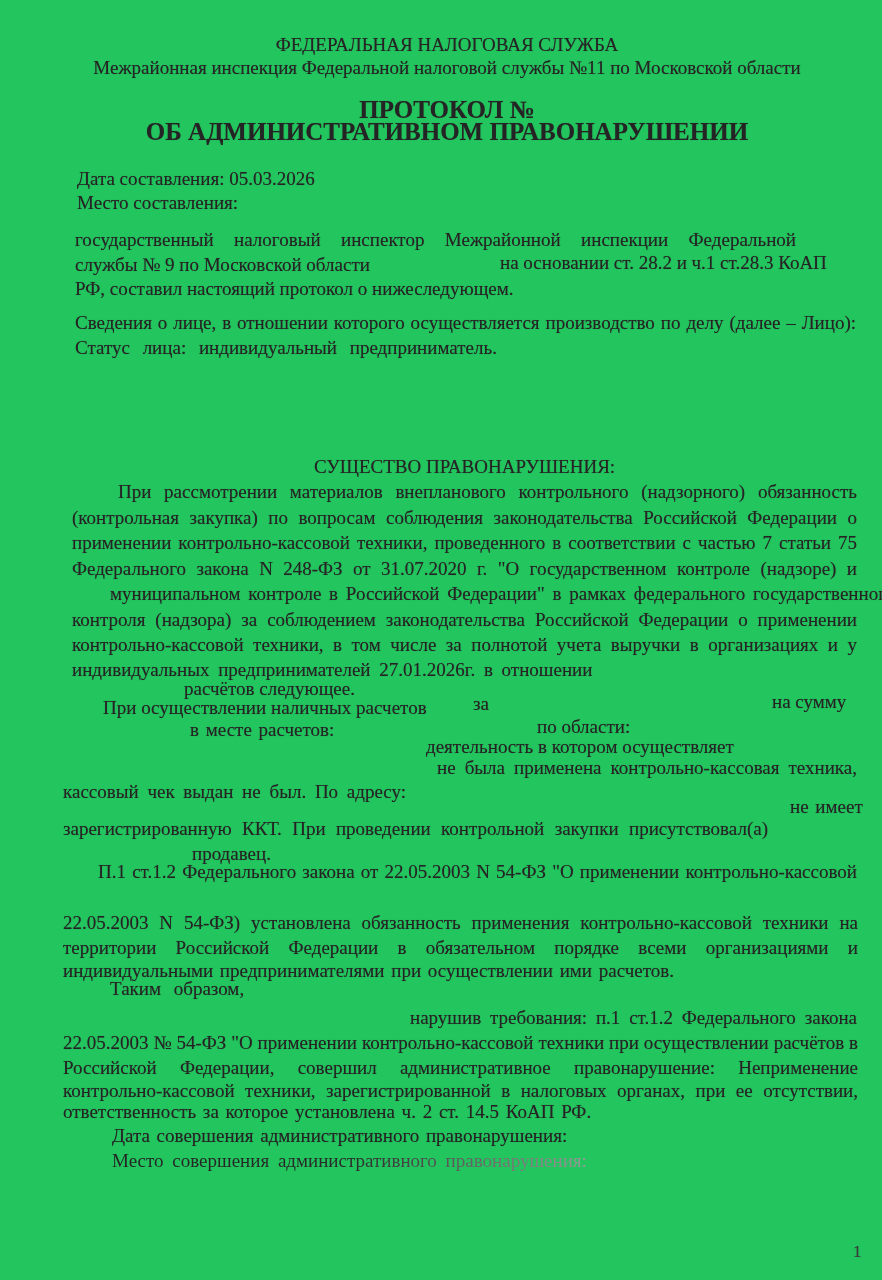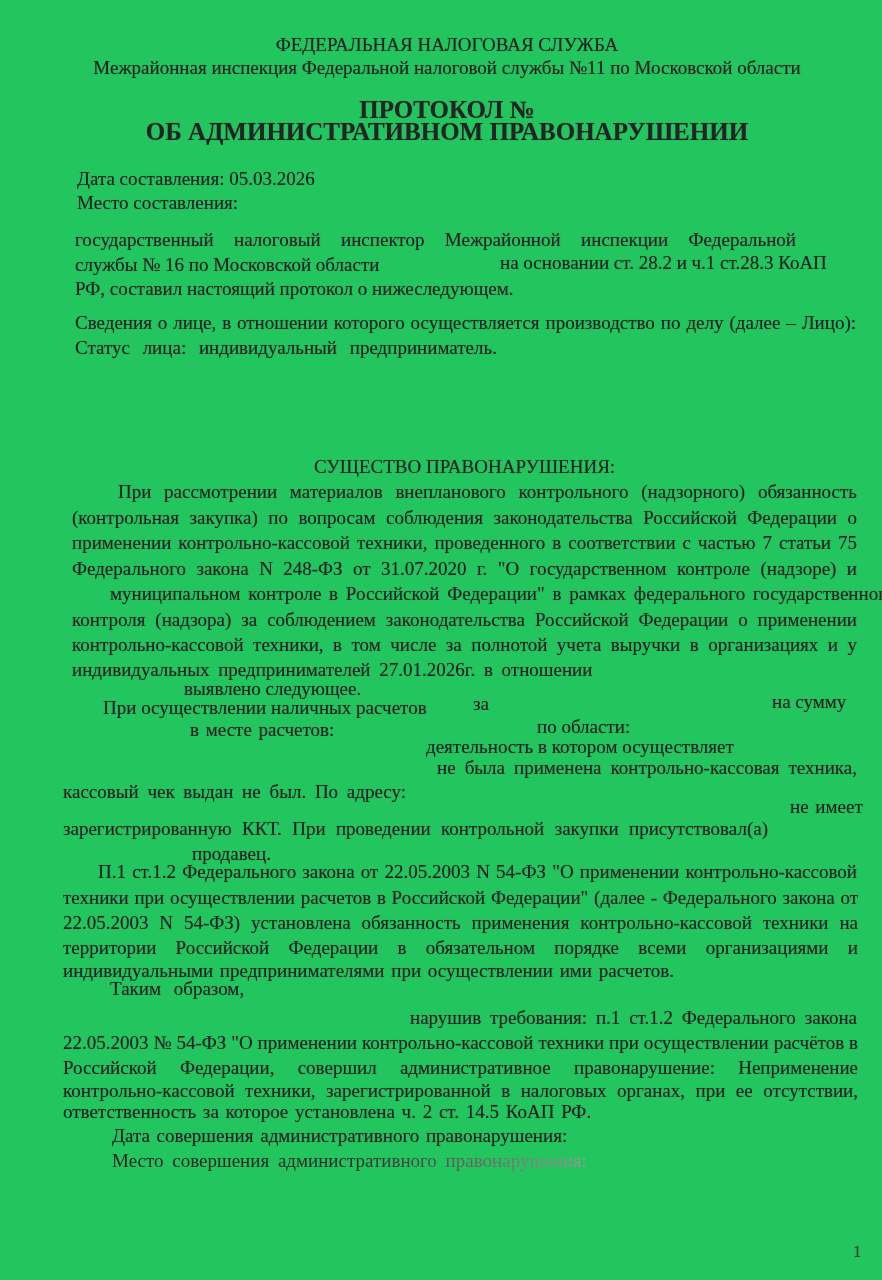--- a/index.html
+++ b/index.html
@@ -37,53 +37,52 @@
 
   <div class="ln ctr" style="left:12px;top:33px;width:870px;">ФЕДЕРАЛЬНАЯ НАЛОГОВАЯ СЛУЖБА</div>
   <div class="ln ctr" style="left:12px;top:56px;width:870px;">Межрайонная инспекция Федеральной налоговой службы №11 по Московской области</div>
   <div class="ln ctr b" style="left:12px;top:98px;width:870px;">ПРОТОКОЛ №</div>
   <div class="ln ctr b" style="left:12px;top:120px;width:870px;">ОБ АДМИНИСТРАТИВНОМ ПРАВОНАРУШЕНИИ</div>
 
   <div class="ln" style="left:77px;top:167px;">Дата составления: 05.03.2026</div>
   <div class="ln" style="left:77px;top:191px;">Место составления:</div>
 
   <div class="ln jl" style="left:75px;top:228px;width:721px;">государственный налоговый инспектор Межрайонной инспекции Федеральной налоговой</div>
-  <div class="ln" style="left:75px;top:253px;">службы № 16 по Московской области</div>
+  <div class="ln" style="left:75px;top:253px;">службы № 9 по Московской области</div>
   <div class="ln" style="left:500px;top:251px;">на основании ст. 28.2 и ч.1 ст.28.3 КоАП</div>
   <div class="ln" style="left:75px;top:277px;">РФ, составил настоящий протокол о нижеследующем.</div>
 
   <div class="ln jl" style="left:75px;top:311px;width:781px;">Сведения о лице, в отношении которого осуществляется производство по делу (далее – Лицо):</div>
   <div class="ln ws8" style="left:75px;top:336px;">Статус лица: индивидуальный предприниматель.</div>
 
   <div class="ln ctr" style="left:72px;top:455px;width:785px;">СУЩЕСТВО ПРАВОНАРУШЕНИЯ:</div>
 
   <div class="ln jl" style="left:118px;top:480px;width:739px;">При рассмотрении материалов внепланового контрольного (надзорного) обязанность</div>
   <div class="ln jl" style="left:72px;top:506px;width:785px;">(контрольная закупка) по вопросам соблюдения законодательства Российской Федерации о</div>
   <div class="ln jl" style="left:72px;top:531px;width:785px;">применении контрольно-кассовой техники, проведенного в соответствии с частью 7 статьи 75</div>
   <div class="ln jl" style="left:72px;top:557px;width:785px;">Федерального закона N 248-ФЗ от 31.07.2020 г. "О государственном контроле (надзоре) и</div>
   <div class="ln jl" style="left:72px;top:582px;width:785px;margin-left:38px;">муниципальном контроле в Российской Федерации" в рамках федерального государственного</div>
   <div class="ln jl" style="left:72px;top:608px;width:785px;">контроля (надзора) за соблюдением законодательства Российской Федерации о применении</div>
   <div class="ln jl" style="left:72px;top:633px;width:785px;">контрольно-кассовой техники, в том числе за полнотой учета выручки в организациях и у</div>
   <div class="ln ws4" style="left:72px;top:658px;">индивидуальных предпринимателей 27.01.2026г. в отношении</div>
 
-  <div class="ln" style="left:184px;top:677px;">выявлено следующее.</div>
+  <div class="ln" style="left:184px;top:677px;">расчётов следующее.</div>
   <div class="ln" style="left:103px;top:696px;">При осуществлении наличных расчетов</div>
   <div class="ln" style="left:473px;top:692px;">за</div>
   <div class="ln" style="left:772px;top:690px;">на сумму</div>
   <div class="ln ws2" style="left:190px;top:718px;">в месте расчетов:</div>
   <div class="ln" style="left:537px;top:715px;">по области:</div>
   <div class="ln" style="left:426px;top:735px;">деятельность в котором осуществляет</div>
   <div class="ln jl" style="left:437px;top:756px;width:420px;">не была применена контрольно-кассовая техника,</div>
   <div class="ln ws4" style="left:63px;top:780px;">кассовый чек выдан не был. По адресу:</div>
   <div class="ln ws2" style="left:790px;top:795px;">не имеет</div>
   <div class="ln jl" style="left:63px;top:817px;width:705px;">зарегистрированную ККТ. При проведении контрольной закупки присутствовал(а)</div>
   <div class="ln" style="left:192px;top:842px;">продавец.</div>
 
   <div class="ln jl" style="left:98px;top:860px;width:759px;">П.1 ст.1.2 Федерального закона от 22.05.2003 N 54-ФЗ "О применении контрольно-кассовой</div>
-  <div class="ln jl" style="left:63px;top:886px;width:795px;">техники при осуществлении расчетов в Российской Федерации" (далее - Федерального закона от</div>
   <div class="ln jl" style="left:63px;top:911px;width:795px;">22.05.2003 N 54-ФЗ) установлена обязанность применения контрольно-кассовой техники на</div>
   <div class="ln jl" style="left:63px;top:936px;width:795px;">территории Российской Федерации в обязательном порядке всеми организациями и</div>
   <div class="ln ws2" style="left:63px;top:959px;">индивидуальными предпринимателями при осуществлении ими расчетов.</div>
   <div class="ln ws8" style="left:110px;top:977px;">Таким образом,</div>
 
   <div class="ln jl" style="left:410px;top:1006px;width:447px;">нарушив требования: п.1 ст.1.2 Федерального закона от</div>
   <div class="ln jl" style="left:63px;top:1031px;width:795px;">22.05.2003 № 54-ФЗ "О применении контрольно-кассовой техники при осуществлении расчётов в</div>
   <div class="ln jl" style="left:63px;top:1056px;width:795px;">Российской Федерации, совершил административное правонарушение: Неприменение</div>
   <div class="ln jl" style="left:63px;top:1079px;width:795px;">контрольно-кассовой техники, зарегистрированной в налоговых органах, при ее отсутствии,</div>
   <div class="ln ws2" style="left:63px;top:1100px;">ответственность за которое установлена ч. 2 ст. 14.5 КоАП РФ.</div>

